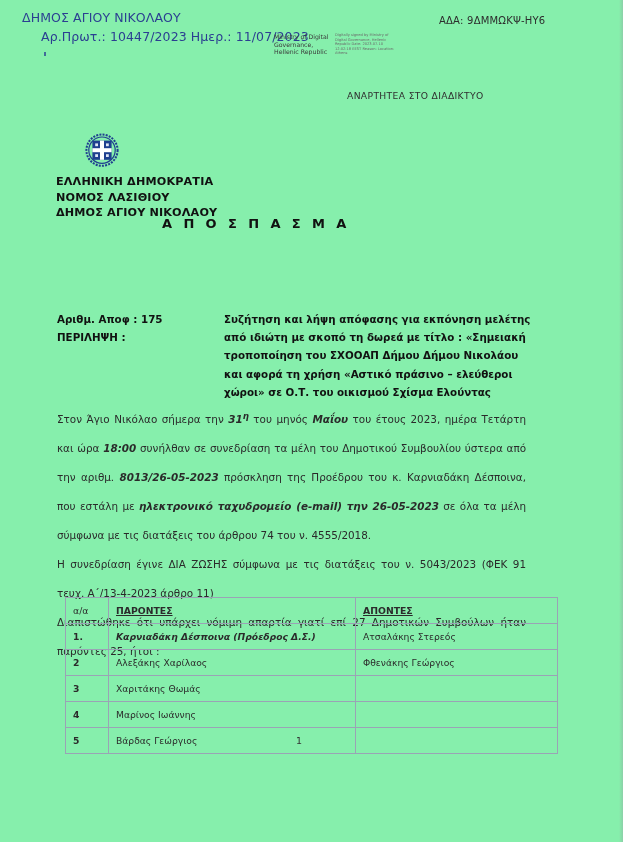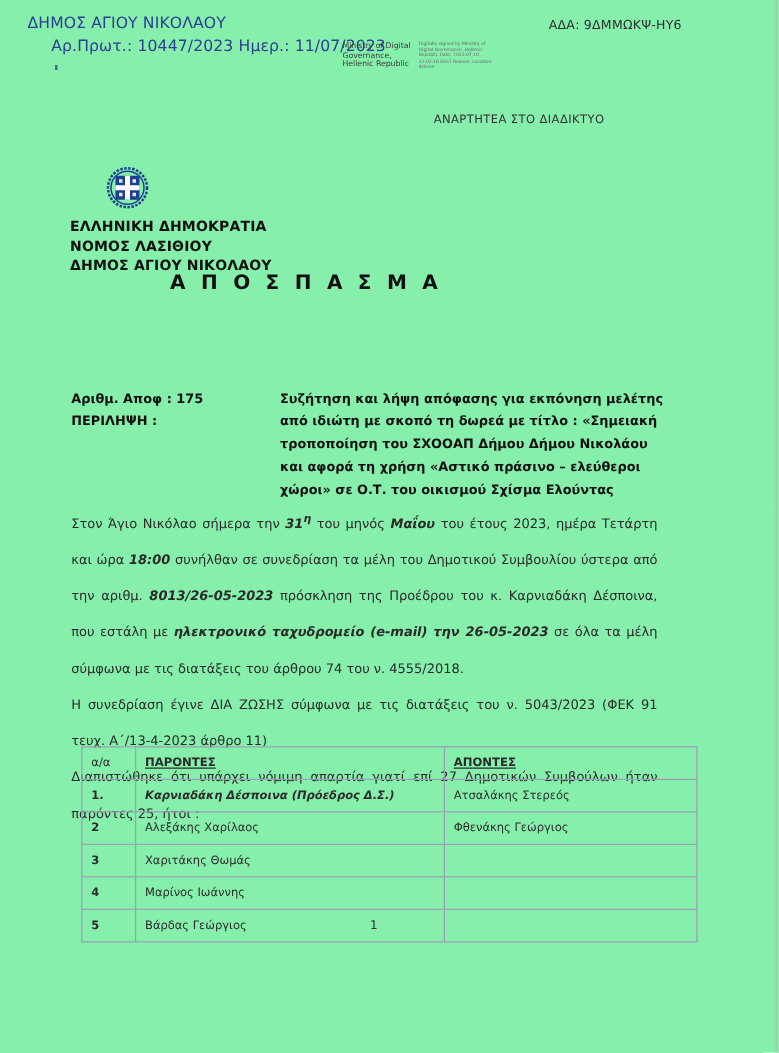--- a/index.html
+++ b/index.html
@@ -60,22 +60,22 @@
 
   
   .org{
     position:absolute;left:56px;top:174px;
     font-size:11.2px;font-weight:bold;line-height:15.5px;
     letter-spacing:.15px;color:#111;
   }
 
   
   .apospasma{
-    position:absolute;left:136px;top:216px;
-    font-size:16px;font-weight:bold;letter-spacing:3.4px;color:#111;
+    position:absolute;left:162px;top:216px;
+    font-size:13px;font-weight:bold;letter-spacing:3.4px;color:#111;
   }
 
   
   .intro{
     position:absolute;left:57px;top:246px;width:462px;
     font-size:10.6px;line-height:25px;color:#2a2a2a;
   }
   .intro b{font-weight:bold;font-style:italic;}
 
   

